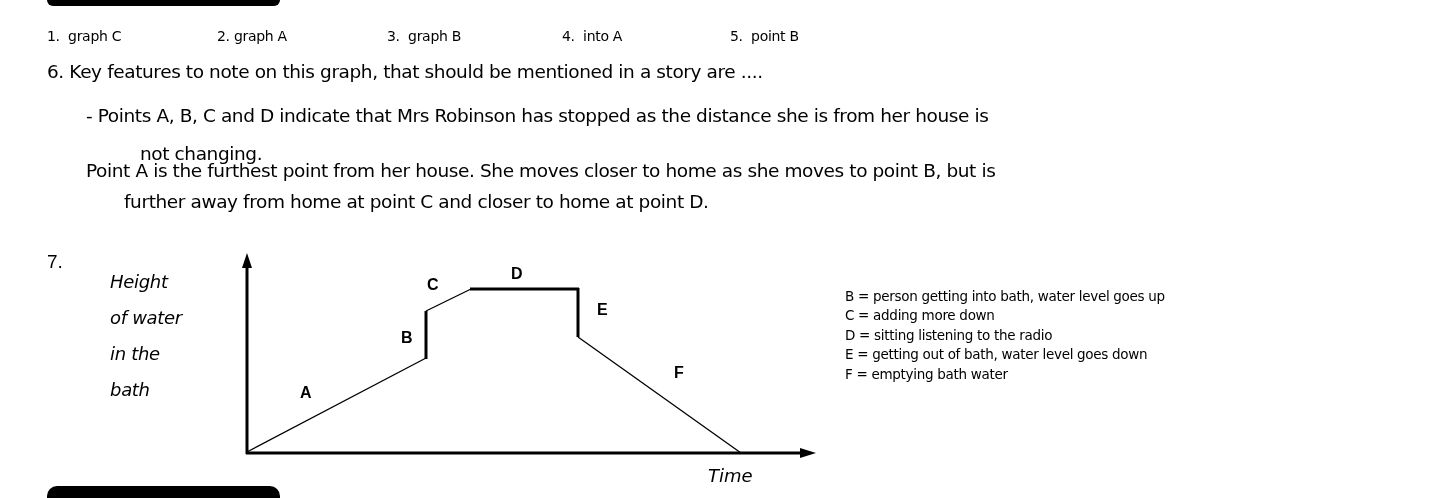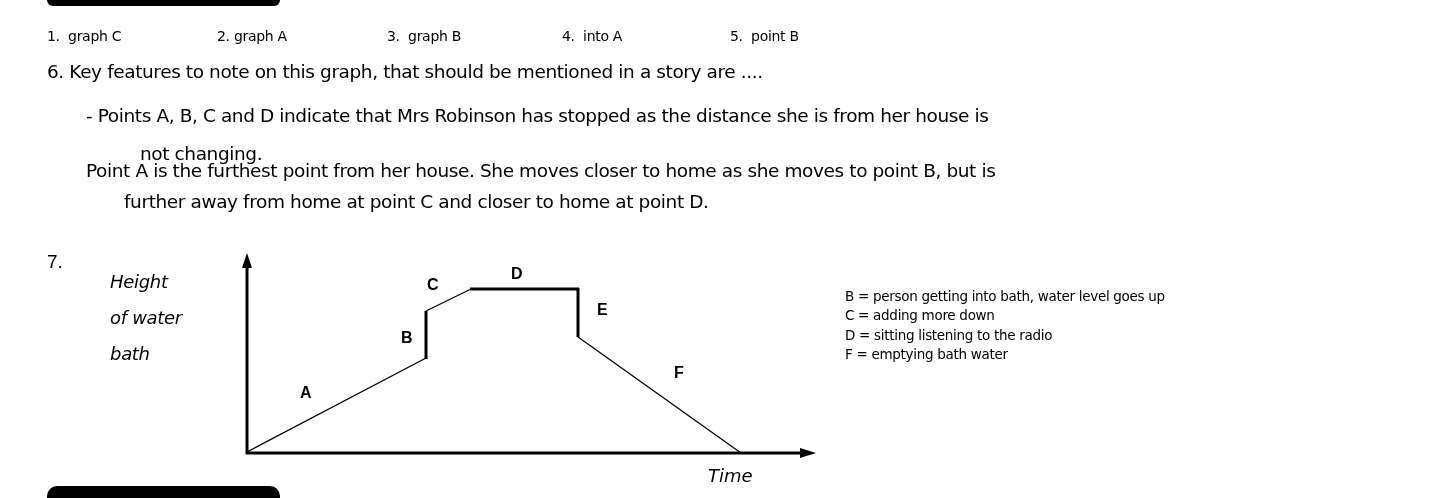--- a/index.html
+++ b/index.html
@@ -53,20 +53,21 @@
 <div class="line" style="left:86px; top:92px;margin-top:13px;">- Points A, B, C and D indicate that Mrs Robinson has stopped as the distance she is from her house is</div>
 <div class="line" style="left:140px; top:124px;margin-top:19px;">not changing.</div>
 <div class="line" style="left:86px; top:160px;">Point A is the furthest point from her house.  She moves closer to home as she moves to point B, but is</div>
 <div class="line" style="left:124px; top:191px;">further away from home at point C and closer to home at point D.</div>
 
 <div class="q7">7.</div>
 
 <div class="ylabel">
   <div>Height</div>
   <div>of water</div>
+  <div>in the</div>
   <div>bath</div>
 </div>
 
 <svg class="chart" width="1430" height="498">
 
   <line x1="247" y1="454" x2="247" y2="266" stroke="#000" stroke-width="3"></line>
   <polygon points="247,253 242,268 252,268" fill="#000"></polygon>
 
   <line x1="246" y1="453" x2="800" y2="453" stroke="#000" stroke-width="3"></line>
   <polygon points="816,453 800,448 800,458" fill="#000"></polygon>
@@ -90,16 +91,17 @@
 <span class="seg-label" style="left:511px; top:265px;">D</span>
 <span class="seg-label" style="left:597px; top:301px;">E</span>
 <span class="seg-label" style="left:674px; top:364px;">F</span>
 
 <div class="time">Time</div>
 
 <div class="legend">
   <div>B = person getting into bath, water level goes up</div>
   <div>C = adding more down</div>
   <div>D = sitting listening to the radio</div>
+  <div>E = getting out of bath, water level goes down</div>
   <div>F = emptying bath water</div>
 </div>
 
 <div class="bar bar-bottom"></div>
 
 </body></html>

